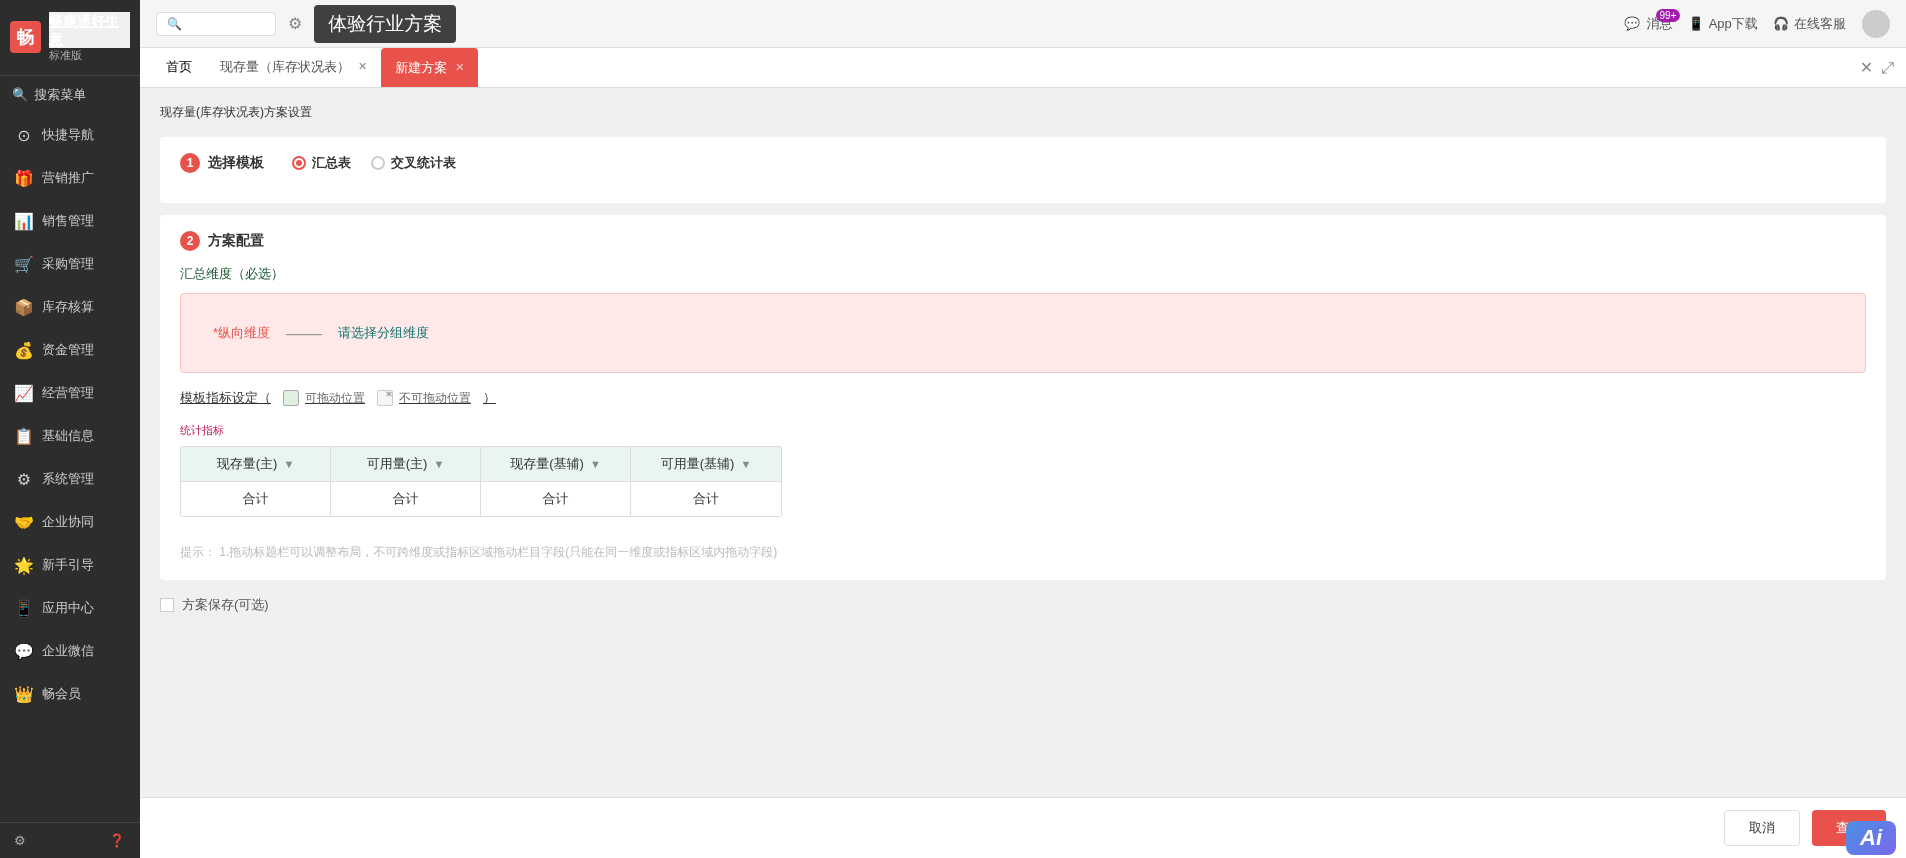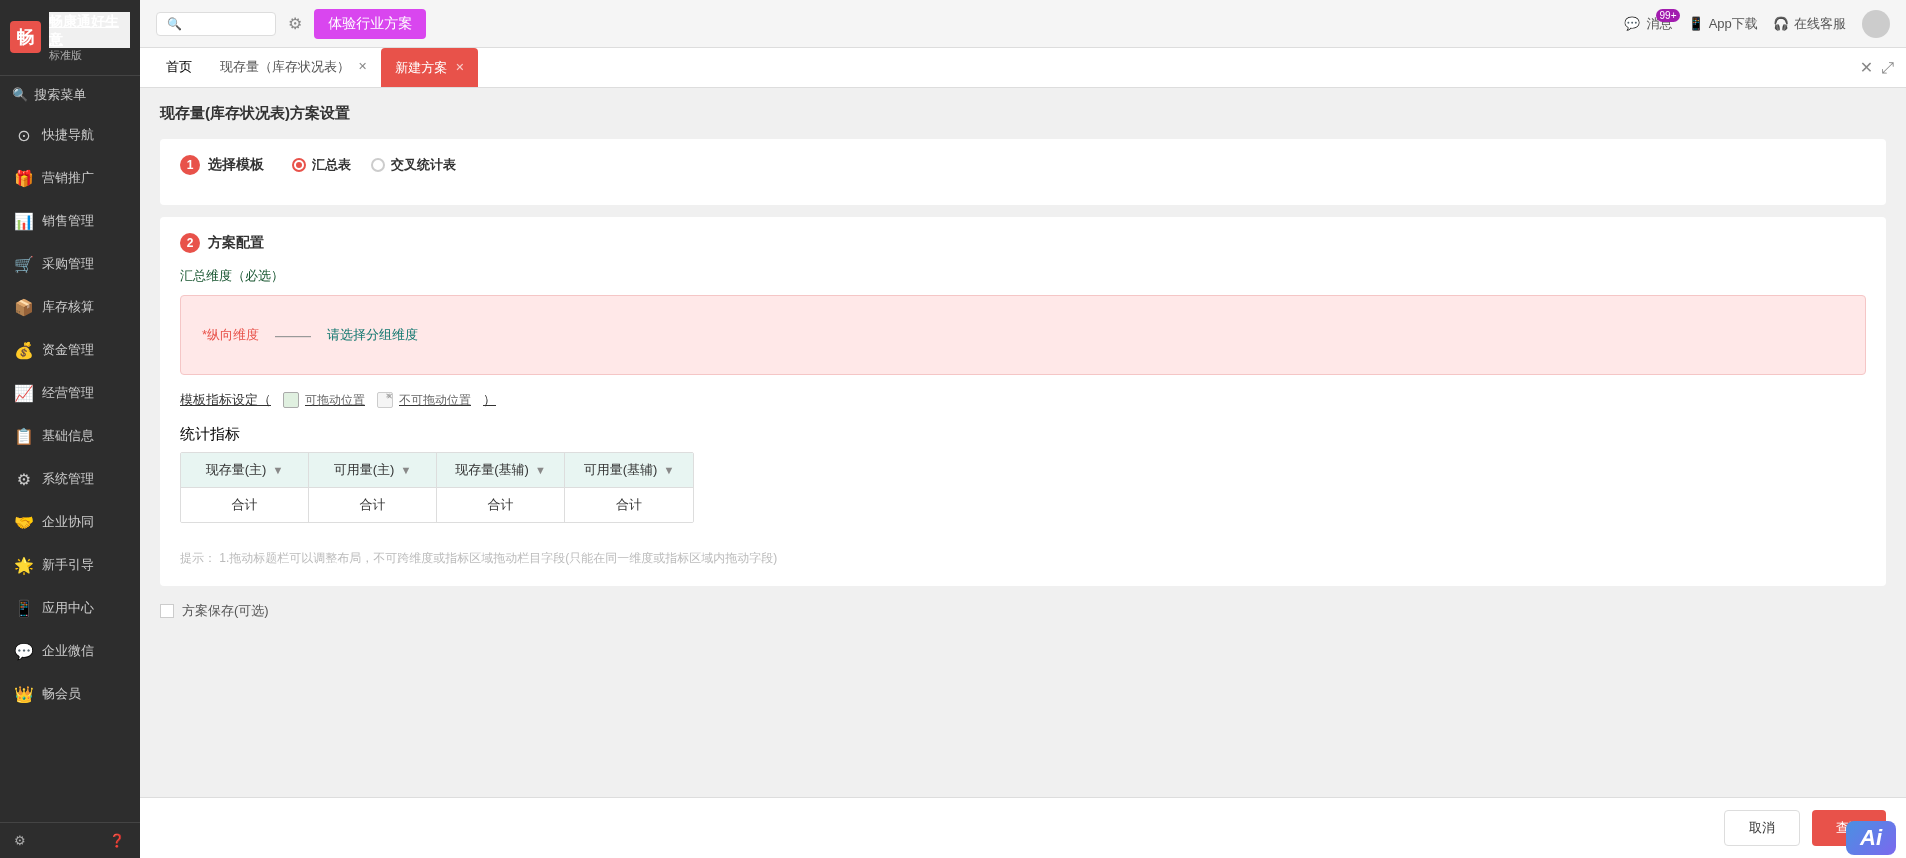--- a/index.html
+++ b/index.html
@@ -77,24 +77,24 @@
       background: #fff;
       border: 1px solid #ddd;
       border-radius: 4px;
       padding: 4px 10px;
       display: flex; align-items: center; gap: 6px;
       color: #999; font-size: 12px;
       width: 120px;
     }
     .topbar-gear { color: #888; cursor: pointer; font-size: 16px; }
     .topbar-btn {
-      background: #d946ef; color: #fff;
+      background: #404040; color: #fff;
       border: none; border-radius: 4px;
       padding: 6px 14px; cursor: pointer;
-      font-size: 14px;
+      font-size: 19px;
     }
     .topbar-right { display: flex; align-items: center; gap: 16px; color: #555; font-size: 13px; }
     .topbar-msg { position: relative; cursor: pointer; }
     .badge {
       position: absolute; top: -6px; right: -8px;
       background: #a21caf; color: #fff;
       border-radius: 8px; font-size: 10px;
       padding: 1px 4px; min-width: 18px; text-align: center;
     }
     .topbar-right-item { display: flex; align-items: center; gap: 4px; cursor: pointer; }
@@ -128,21 +128,21 @@
     .tab-home { color: #000000; }
 
     
     .content {
       flex: 1;
       overflow-y: auto;
       padding: 16px 20px;
       background: #f0f0f0;
       position: relative;
     }
-    .content-header { font-size: 15px; color: #333; margin-bottom: 16px; font-weight: 700; }
+    .content-header { font-size: 12px; color: #333; margin-bottom: 16px; font-weight: 400; }
 
     
     .section {
       background: #fff;
       border-radius: 4px;
       padding: 16px 20px;
       margin-bottom: 12px;
     }
     .section-title {
       display: flex; align-items: center; gap: 8px;
@@ -173,44 +173,44 @@
       border-radius: 50%;
     }
     .radio-dot.unchecked { border-color: #ccc; }
 
     
     .dim-label { font-size: 13px; color: #14532d; margin-bottom: 10px; }
     .dim-area {
       background: #ffe8e8;
       border: 1px solid #f5c6c6;
       border-radius: 4px;
-      padding: 24px 21px;
+      padding: 24px 32px;
       display: flex; align-items: center; gap: 16px;
       min-height: 80px;
     }
     .dim-required { color: #e8524a; font-size: 13px; }
     .dim-dash { color: #999; font-size: 18px; }
     .dim-placeholder { color: #0f766e; font-size: 13px; }
 
     
     .indicators-label { font-size: 13px; color: #333; margin-bottom: 10px; display: flex; align-items: center; gap: 12px; }
     .indicator-legend { display: flex; align-items: center; gap: 6px; font-size: 12px; color: #666; }
     .legend-box { width: 16px; height: 16px; border-radius: 2px; }
     .legend-draggable { background: #e0f0e0; border: 1px solid #aaa; }
     .legend-fixed { background: #f5f5f5; border: 1px solid #ccc; position: relative; }
     .legend-fixed::after { content: '✕'; position: absolute; top: -1px; right: -1px; font-size: 8px; color: #999; }
 
     
     .stats-section { margin-top: 16px; }
-    .stats-title { color: #000000; font-size: 15px; margin-bottom: 8px; font-weight: 500; }
+    .stats-title { color: #be185d; font-size: 11px; margin-bottom: 8px; font-weight: 500; }
     .stats-table { border: 1px solid #ddd; border-radius: 2px; overflow: hidden; display: inline-block; }
     .stats-header-row { display: flex; background: #e8f5f2; }
     .stats-data-row { display: flex; background: #fff; border-top: 1px solid #ddd; }
     .stats-cell {
-      width: 128px; padding: 8px 12px;
+      width: 150px; padding: 8px 12px;
       display: flex; align-items: center; justify-content: center;
       font-size: 13px; color: #333;
       border-right: 1px solid #ddd;
       gap: 6px;
     }
     .stats-cell:last-child { border-right: none; }
     .stats-cell .chevron { color: #888; font-size: 11px; }
 
     
     .hints { margin-top: 20px; color: #bbb; font-size: 12px; line-height: 2; }

